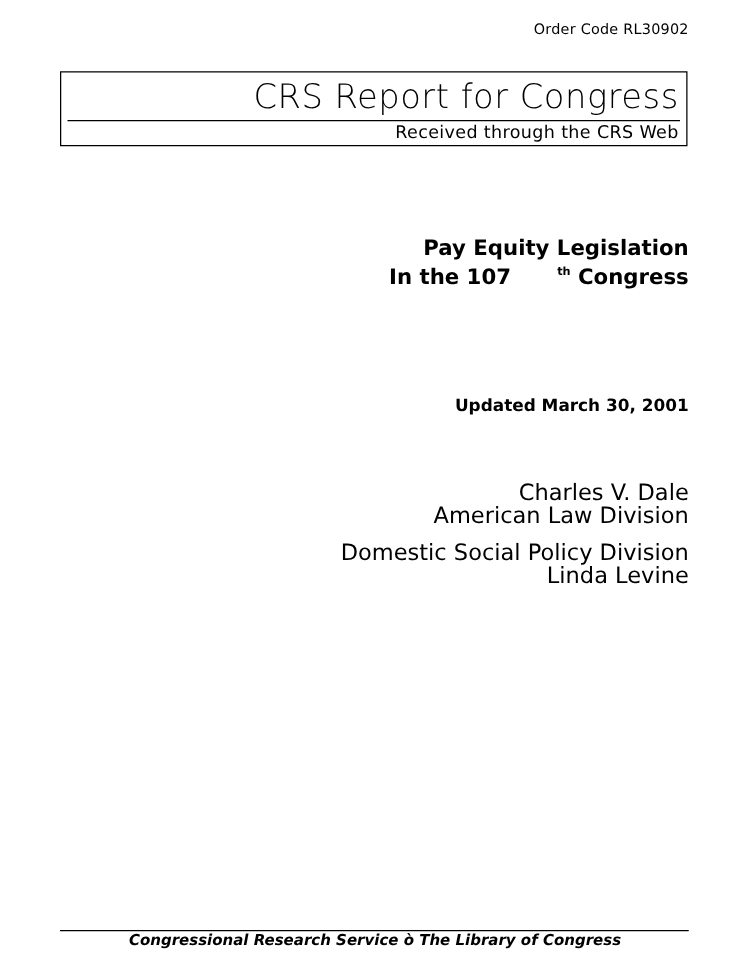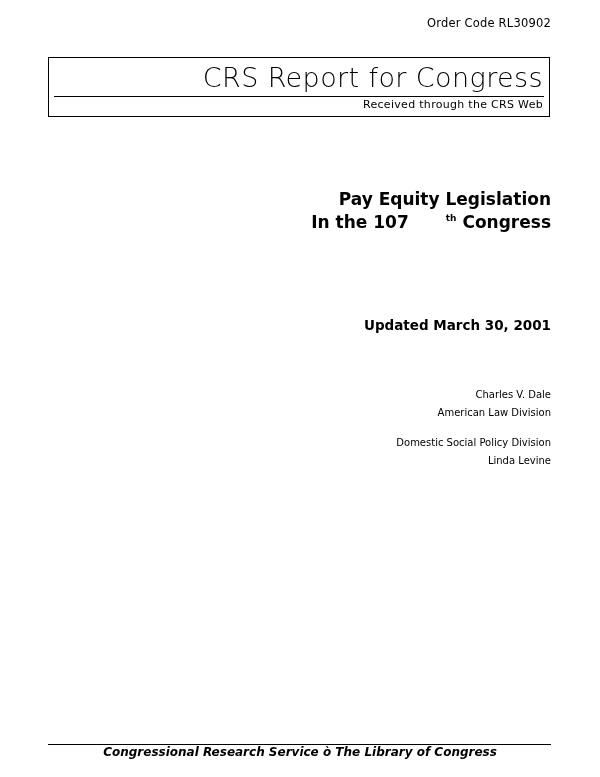--- a/index.html
+++ b/index.html
@@ -19,34 +19,34 @@
     .header-title {
       position: absolute; right: 6px; top: 4px;
       font-size: 27px; font-weight: 300; letter-spacing: 0.4px; line-height: 32px;
     }
     .header-rule {
       position: absolute; left: 5px; right: 5px; top: 38px; height: 0;
       border-top: 1px solid #000;
     }
     .header-subtitle {
       position: absolute; right: 6px; top: 40px;
-      font-size: 11px; letter-spacing: 0.3px;
+      font-size: 14px; letter-spacing: 0.3px;
     }
     .report-title {
       position: absolute; right: 49px; top: 188px; text-align: right;
       font-size: 17px; font-weight: bold; line-height: 23px;
     }
     .report-title sup { font-size: 9px; vertical-align: 7px; line-height: 0; margin-left: 37px; }
     .updated {
       position: absolute; right: 49px; top: 317px;
       font-size: 13.5px; font-weight: bold;
     }
     .authors {
       position: absolute; right: 49px; top: 386px; text-align: right;
-      font-size: 10px; line-height: 18px;
+      font-size: 18px; line-height: 18px;
     }
     .author { margin-bottom: 12px; }
     .footer-rule {
       position: absolute; left: 48px; width: 503px; top: 744px; height: 0;
       border-top: 1px solid #000;
     }
     .footer {
       position: absolute; left: 0; width: 600px; top: 745px; text-align: center;
       font-size: 12px; font-weight: bold; font-style: italic;
     }

